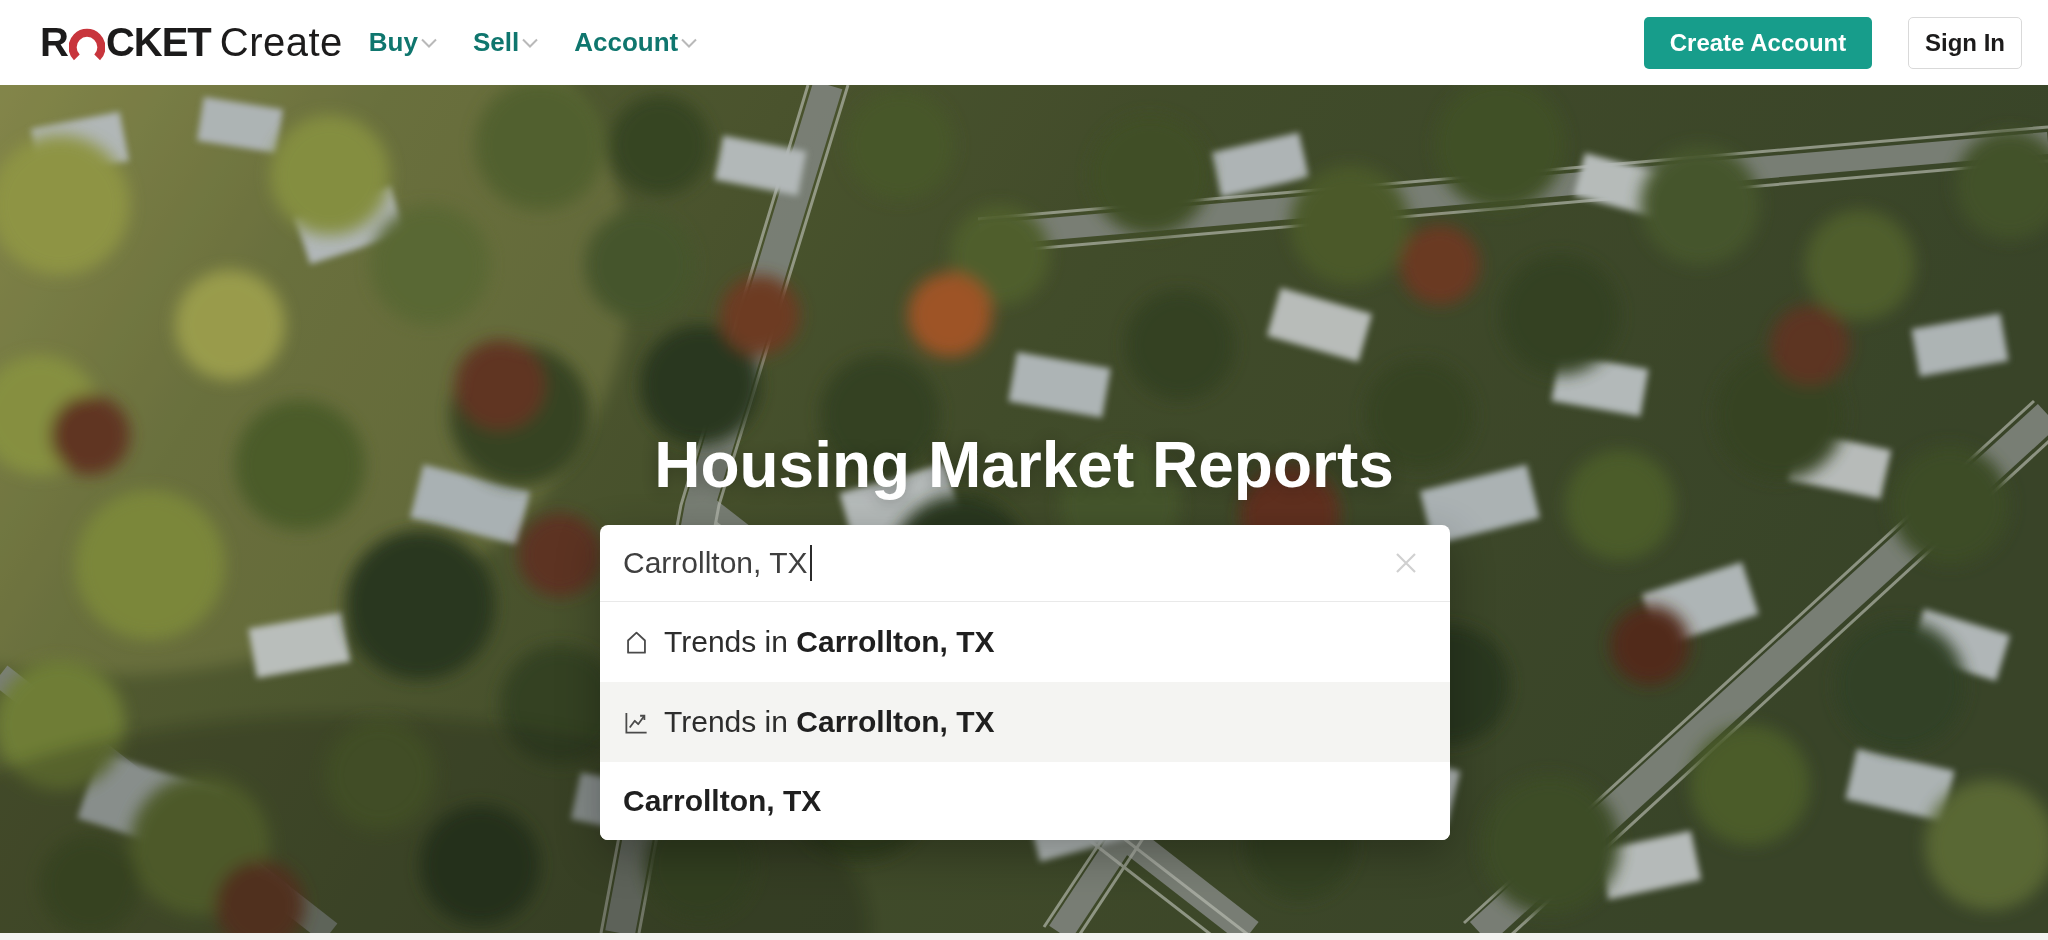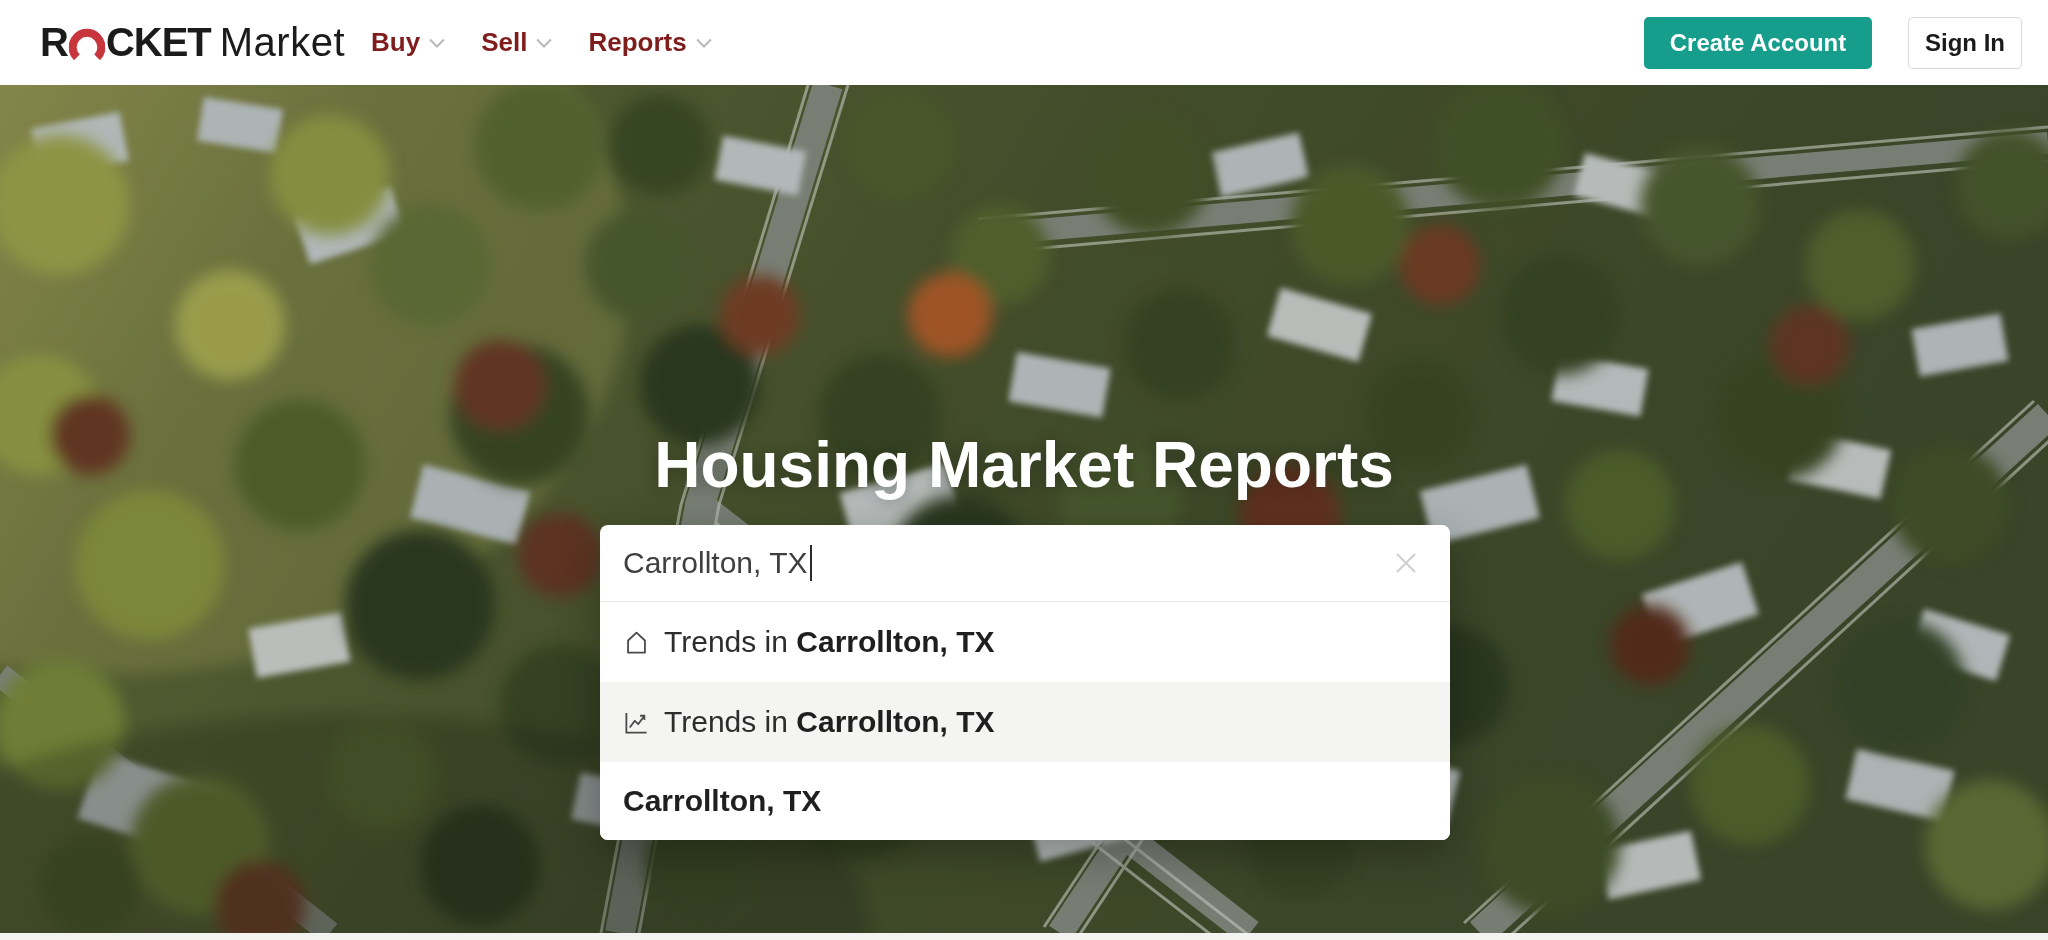--- a/index.html
+++ b/index.html
@@ -8,22 +8,22 @@
 
   
   .header{position:absolute;top:0;left:0;width:2048px;height:85px;background:#fff;
           display:flex;align-items:center;box-sizing:border-box;padding:0 26px 0 40px;z-index:6;}
   .logo{display:flex;align-items:center;cursor:pointer;}
   .logo-rocket{display:inline-flex;align-items:center;font-weight:800;font-size:40px;
                letter-spacing:-1px;color:var(--text-dark,#1c1b1b);}
   .logo-o{margin:0 1px;display:block;}
   .logo-homes{font-weight:400;font-size:40px;color:var(--text-dark,#1c1b1b);margin-left:9px;letter-spacing:.5px;}
   .nav{display:flex;margin-left:26px;gap:36px;}
-  .nav-item{display:flex;align-items:center;gap:9px;font-size:26px;font-weight:700;
-            color:#7f1d1d;cursor:pointer;text-align:center;}
+  .nav-item{display:flex;align-items:center;gap:3px;font-size:26px;font-weight:700;
+            color:#0f766e;cursor:pointer;text-align:center;}
   .chev{display:block;}
   .header-actions{margin-left:auto;display:flex;gap:36px;align-items:center;}
   .btn{height:52px;border-radius:5px;font-size:24px;font-weight:700;
        font-family:"Liberation Sans",sans-serif;cursor:pointer;display:flex;
        align-items:center;justify-content:center;box-sizing:border-box;}
   .btn-create{width:228px;background:var(--accent-green,#179d8b);color:#fff;border:none;}
   .btn-signin{width:114px;background:#fff;color:#1c1b1b;border:1px solid #d9d9d9;}
 
   
   .hero{position:absolute;top:85px;left:0;width:2048px;height:848px;overflow:hidden;background:#4a5530;}
@@ -56,38 +56,38 @@
 
   <header class="header">
     <div class="logo">
       <span class="logo-rocket">
           <span>R</span>
           <svg class="logo-o" width="36" height="42" viewBox="0 0 40 44">
           <path d="M 8.7 38 A 16 16 0 1 1 31.3 38" fill="none" stroke="#c8353c" stroke-width="9"></path>
         </svg>
           <span>CKET</span>
         </span>
-      <span class="logo-homes">Market</span>
+      <span class="logo-homes">Create</span>
     </div>
 
     <nav class="nav">
       <div class="nav-item">
         <span>Buy</span>
         <svg class="chev" width="16" height="10" viewBox="0 0 16 10">
             <path d="M1 1.5 L8 8.5 L15 1.5" fill="none" stroke="#b9b9b9" stroke-width="2"></path>
           </svg>
       </div>
       <div class="nav-item">
         <span>Sell</span>
         <svg class="chev" width="16" height="10" viewBox="0 0 16 10">
             <path d="M1 1.5 L8 8.5 L15 1.5" fill="none" stroke="#b9b9b9" stroke-width="2"></path>
           </svg>
       </div>
       <div class="nav-item">
-        <span>Reports</span>
+        <span>Account</span>
         <svg class="chev" width="16" height="10" viewBox="0 0 16 10">
             <path d="M1 1.5 L8 8.5 L15 1.5" fill="none" stroke="#b9b9b9" stroke-width="2"></path>
           </svg>
       </div>
     </nav>
 
     <div class="header-actions">
       <button class="btn btn-create">Create Account</button>
       <button class="btn btn-signin">Sign In</button>
     </div>

